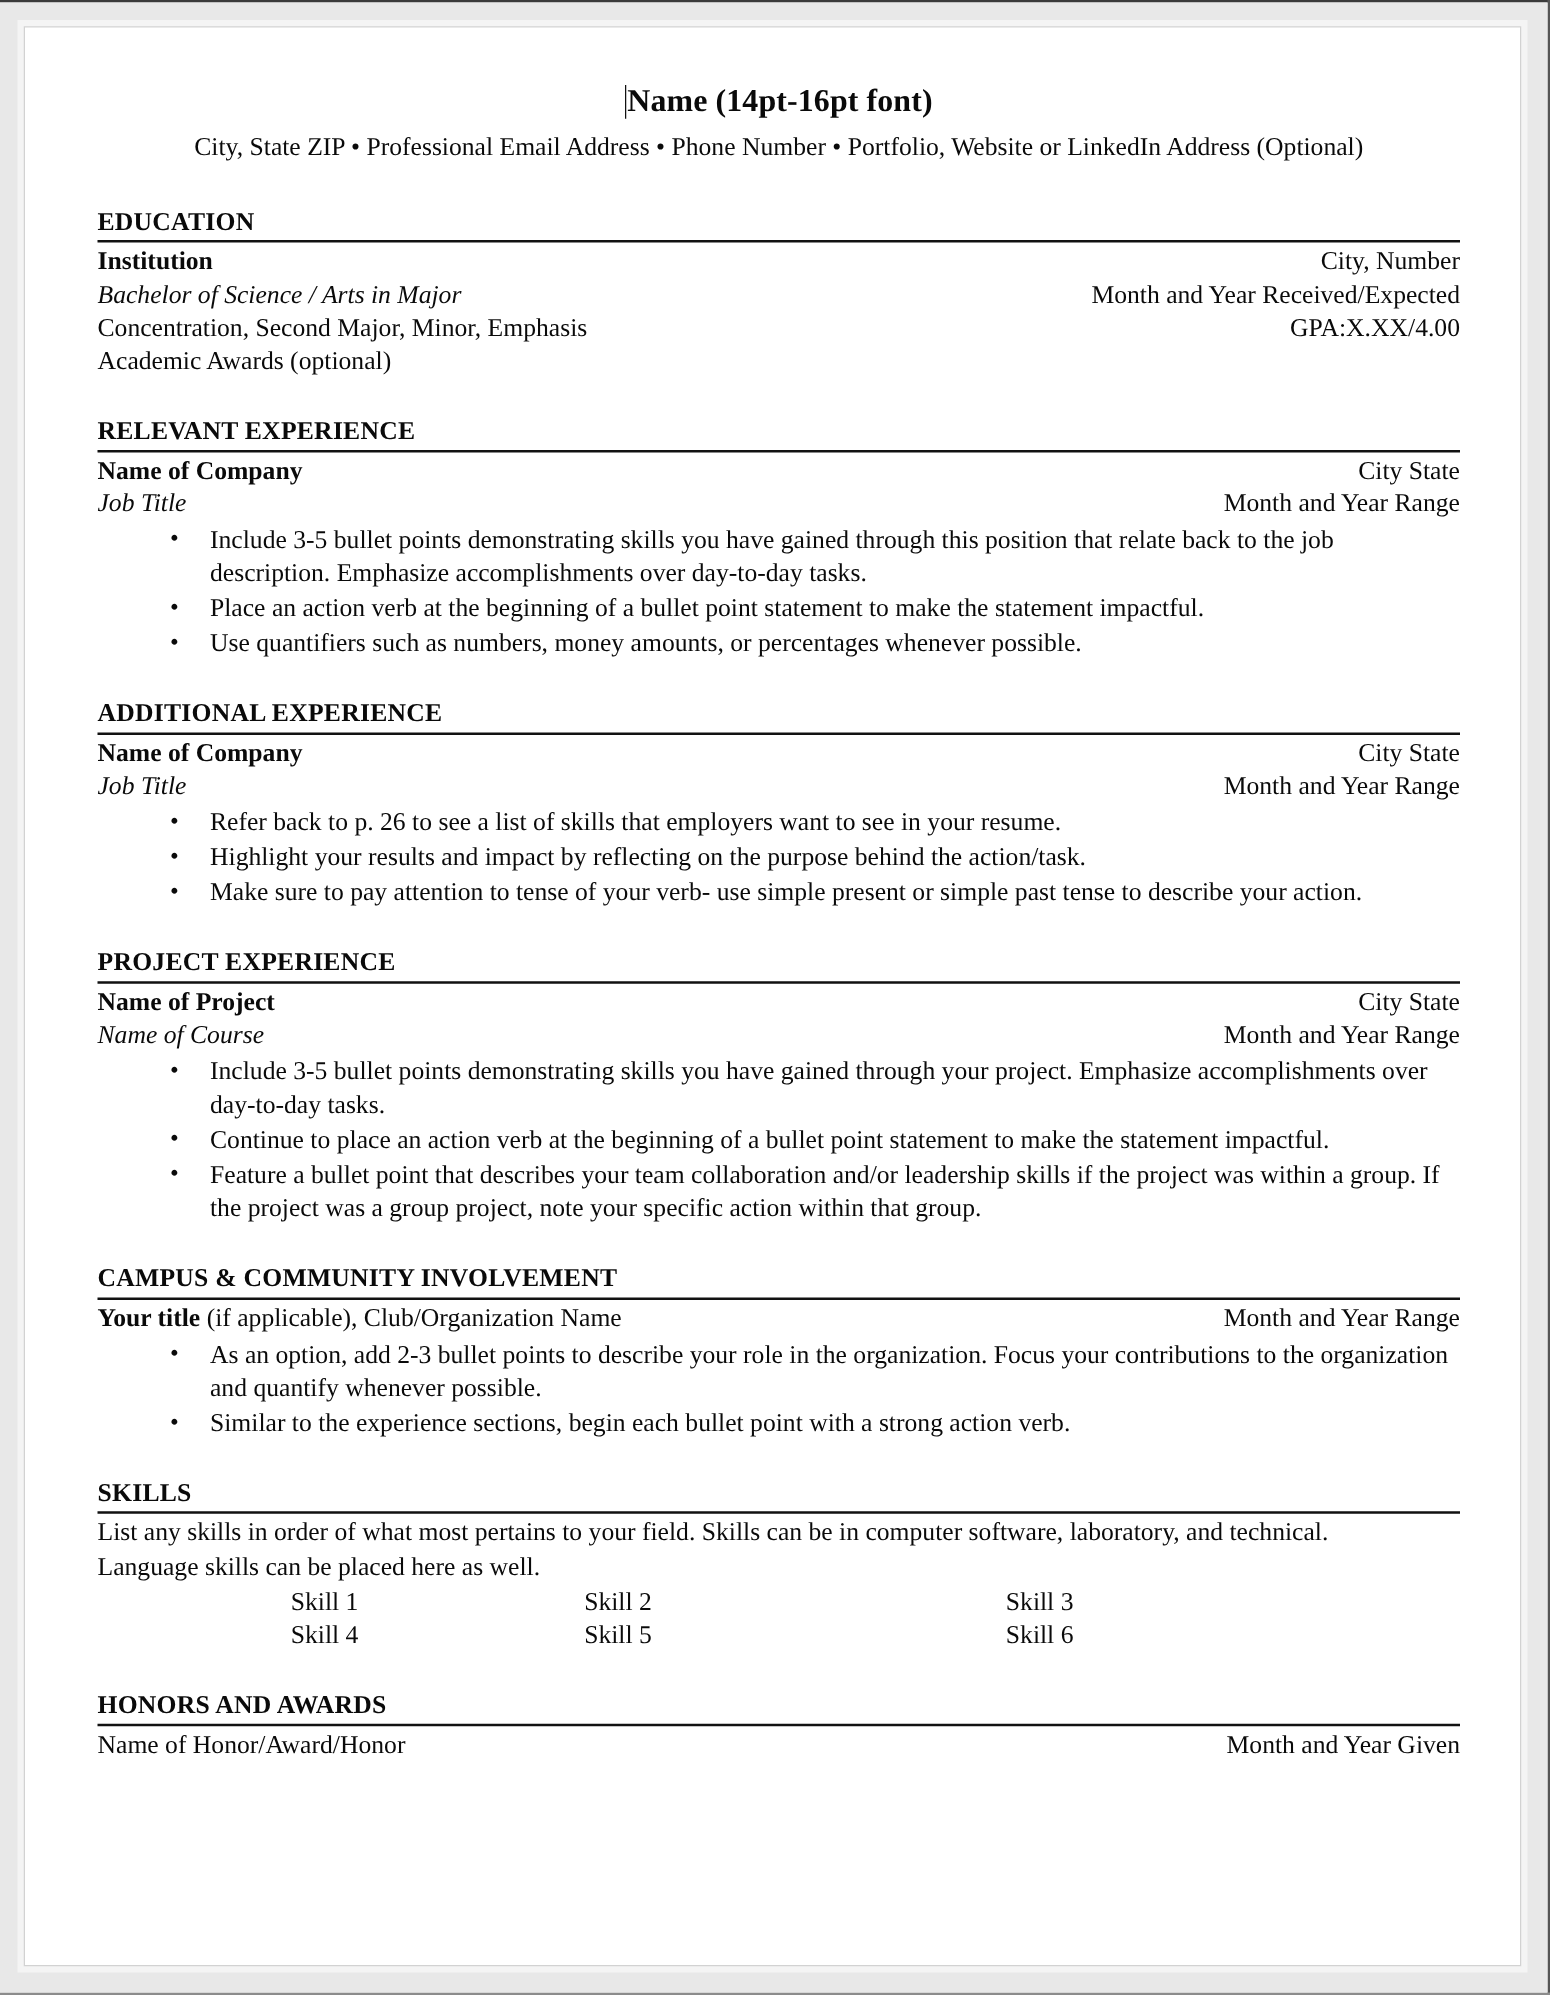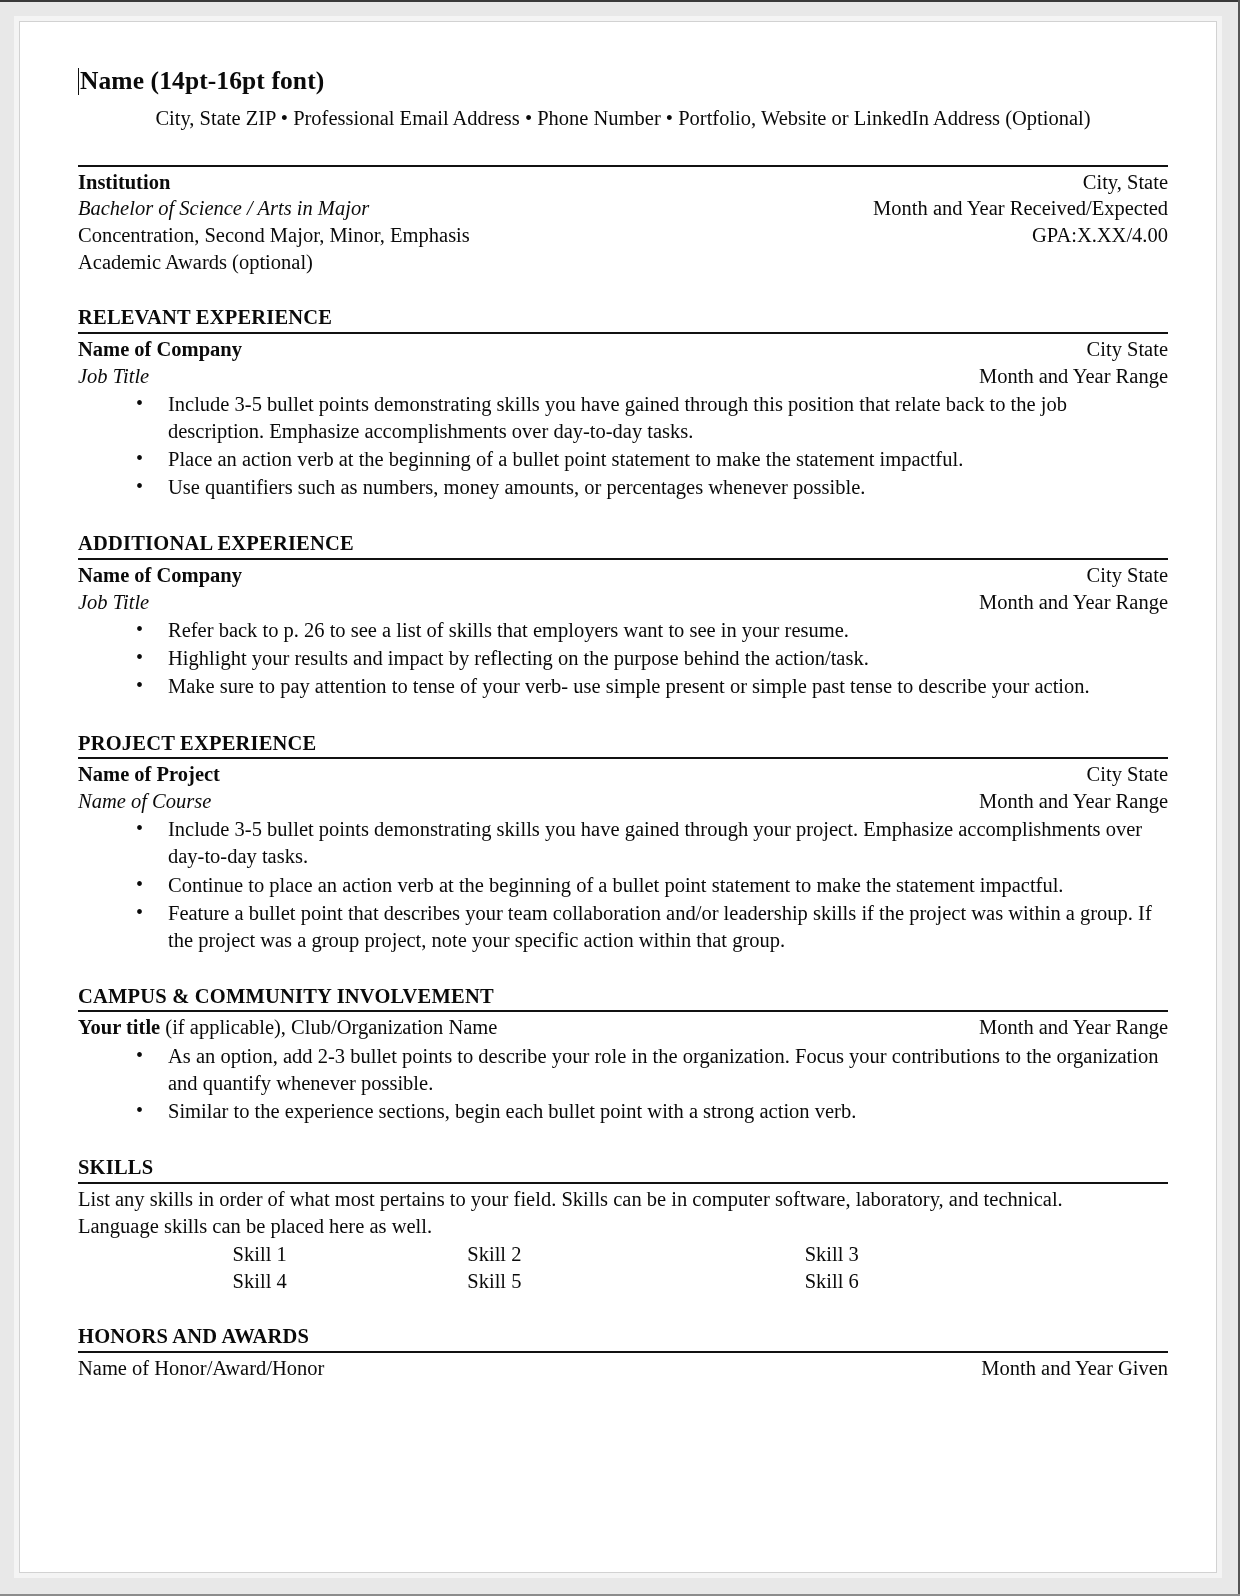--- a/index.html
+++ b/index.html
@@ -63,20 +63,21 @@
     right: 48px;
     top: 42px;
     font-family: "Liberation Serif", "DejaVu Serif", serif;
     color: #0a0a0a;
     font-size: 20.5px;
     line-height: 1.30;
   }
 
   
   .resume-name {
+    text-align: center;
     font-weight: bold;
     font-size: 25.5px;
     letter-spacing: 0.1px;
     position: relative;
     margin: 0 0 8px 0;
     white-space: nowrap;
   }
   .name-caret {
     display: inline-block;
     width: 1px;
@@ -163,24 +164,25 @@
   <div class="page-outer">
   <div class="page-mid">
   <div class="page-sheet">
 
     <div class="doc">
 
       <div class="resume-name"><span class="name-caret"></span><span>Name (14pt-16pt font)</span></div>
       <div class="contact-line">City, State  ZIP • Professional Email Address • Phone Number • Portfolio, Website or LinkedIn Address (Optional)</div>
 
       <div class="section">
+        <div class="section-title">EDUCATION</div>
         <hr class="section-rule">
         <div class="row">
           <div class="left b">Institution</div>
-          <div class="right">City, State</div>
+          <div class="right">City, Number</div>
         </div>
         <div class="row">
           <div class="left i">Bachelor of Science / Arts in Major</div>
           <div class="right">Month and Year Received/Expected</div>
         </div>
         <div class="row">
           <div class="left">Concentration, Second Major, Minor, Emphasis</div>
           <div class="right">GPA:X.XX/4.00</div>
         </div>
         <div class="row">

